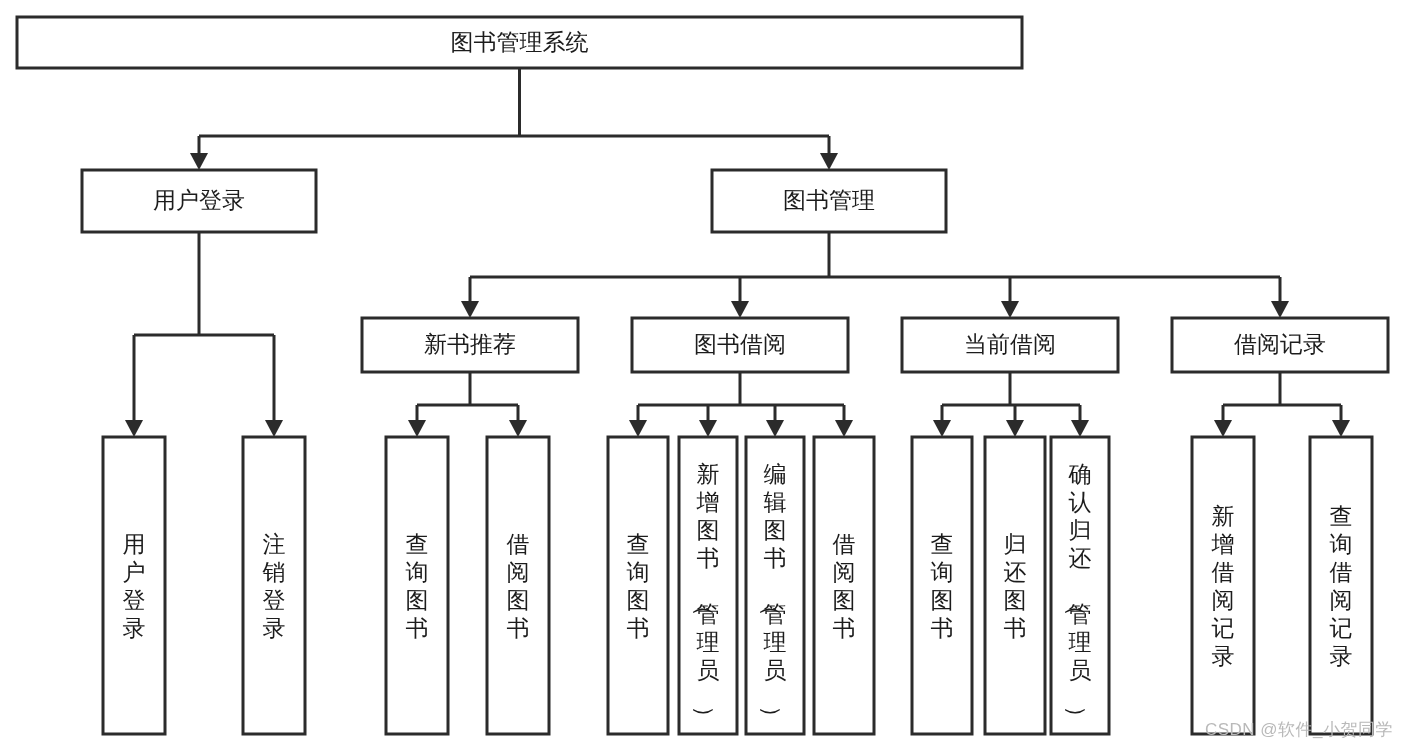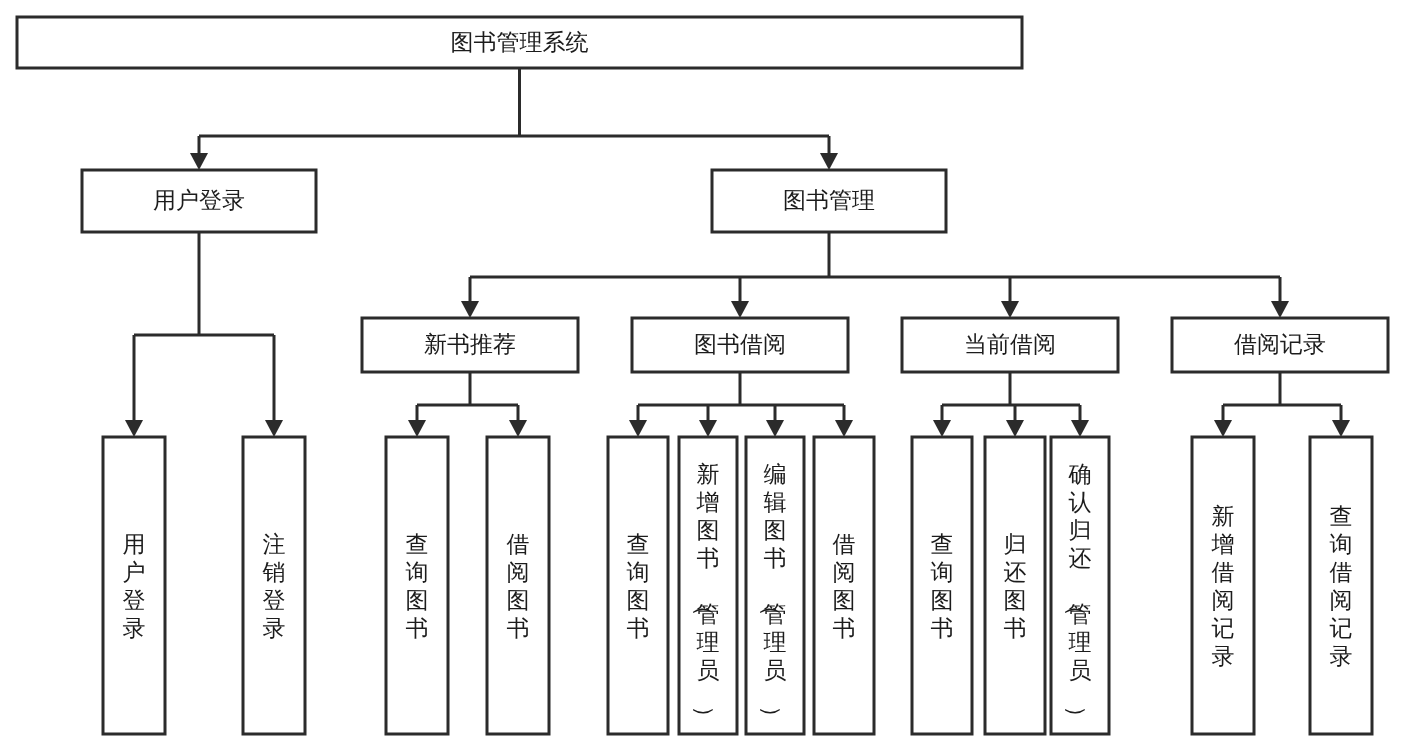--- a/index.html
+++ b/index.html
@@ -200,13 +200,14 @@
         <g>
           <rect x="1192" y="437" width="62" height="297" class="node-rect"></rect>
           <text x="1223" class="node-label-v"><tspan x="1223" y="523.5">新</tspan><tspan x="1223" y="551.5">增</tspan><tspan x="1223" y="579.5">借</tspan><tspan x="1223" y="607.5">阅</tspan><tspan x="1223" y="635.5">记</tspan><tspan x="1223" y="663.5">录</tspan></text>
         </g>
         <g>
           <rect x="1310" y="437" width="62" height="297" class="node-rect"></rect>
           <text x="1341" class="node-label-v"><tspan x="1341" y="523.5">查</tspan><tspan x="1341" y="551.5">询</tspan><tspan x="1341" y="579.5">借</tspan><tspan x="1341" y="607.5">阅</tspan><tspan x="1341" y="635.5">记</tspan><tspan x="1341" y="663.5">录</tspan></text>
         </g>
       </g>
   </svg>
+  <div class="watermark">CSDN @软件_小贺同学</div>
 </div>
 
 </body></html>

